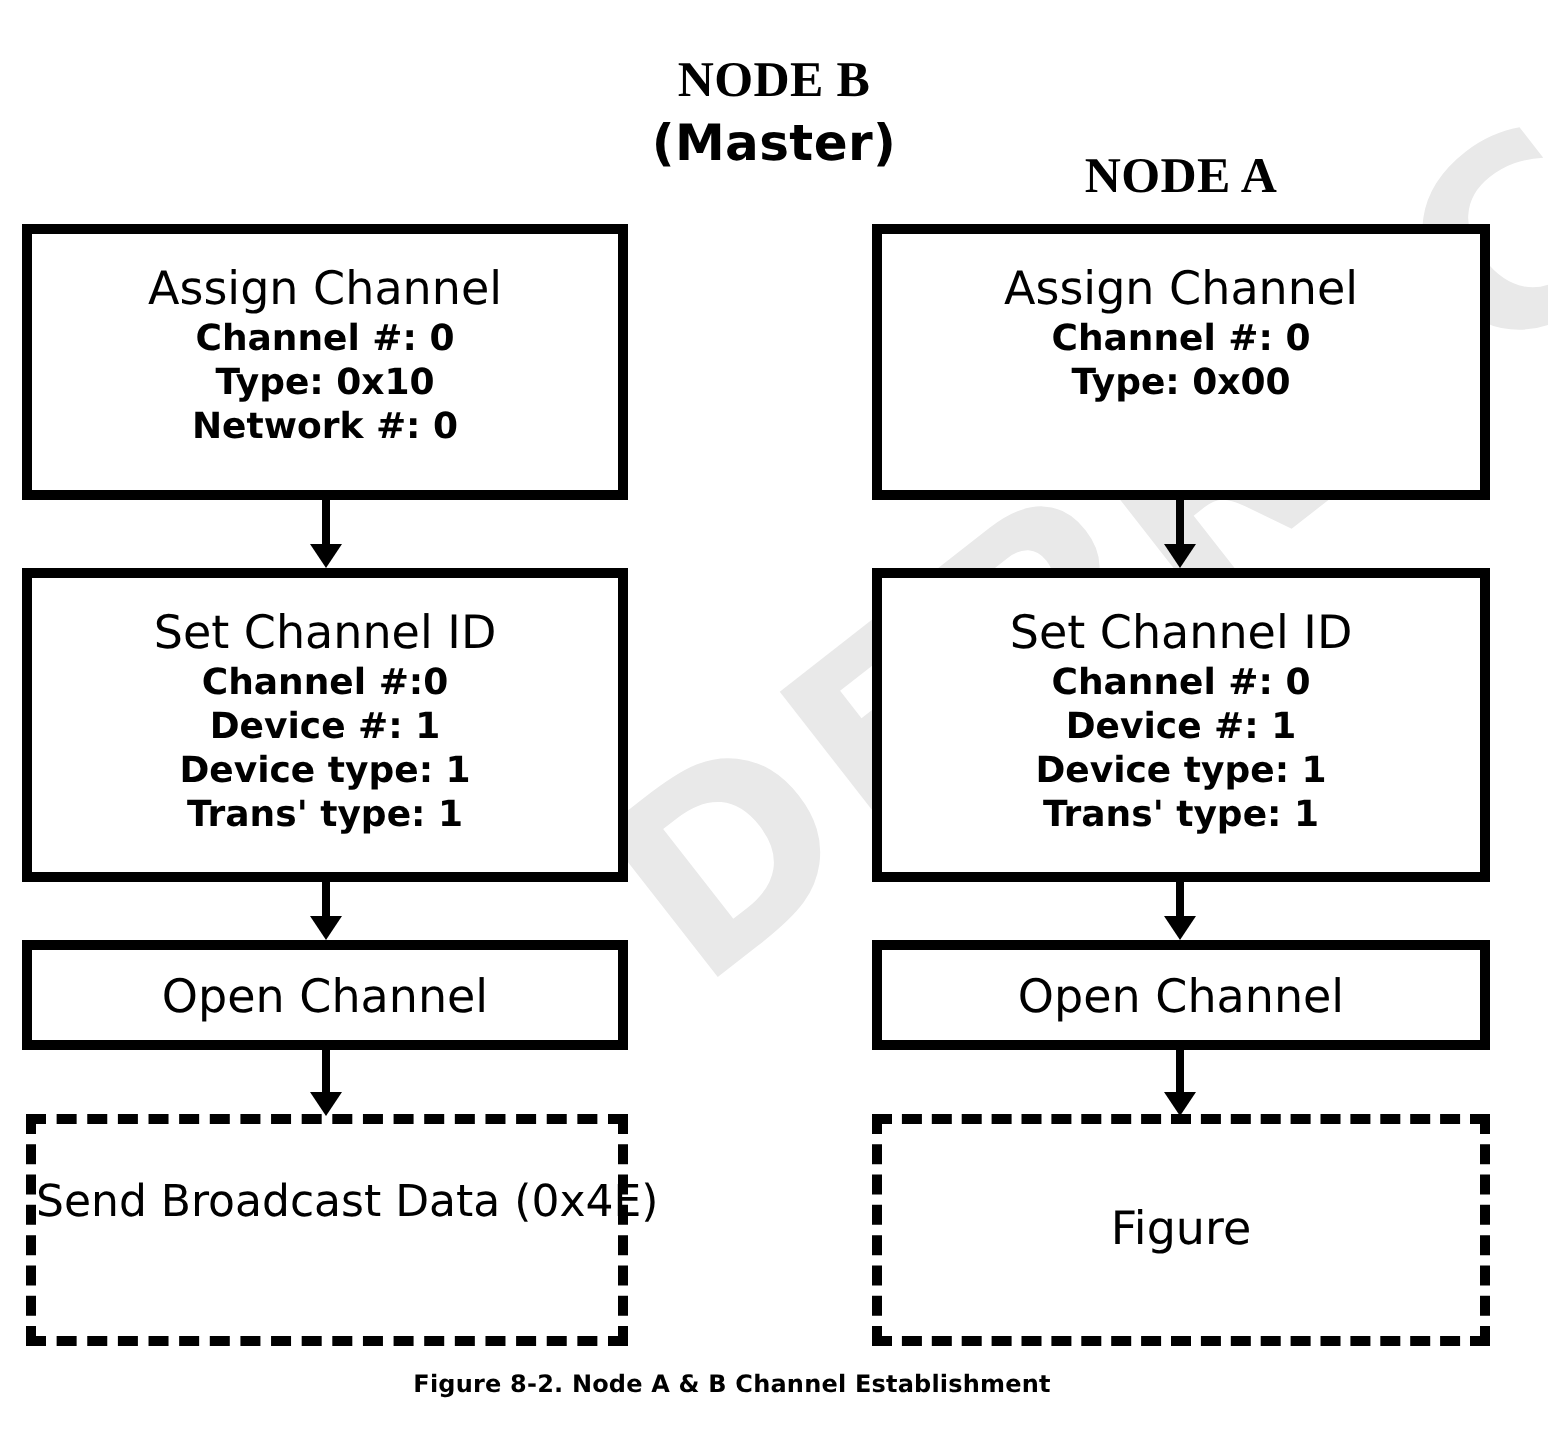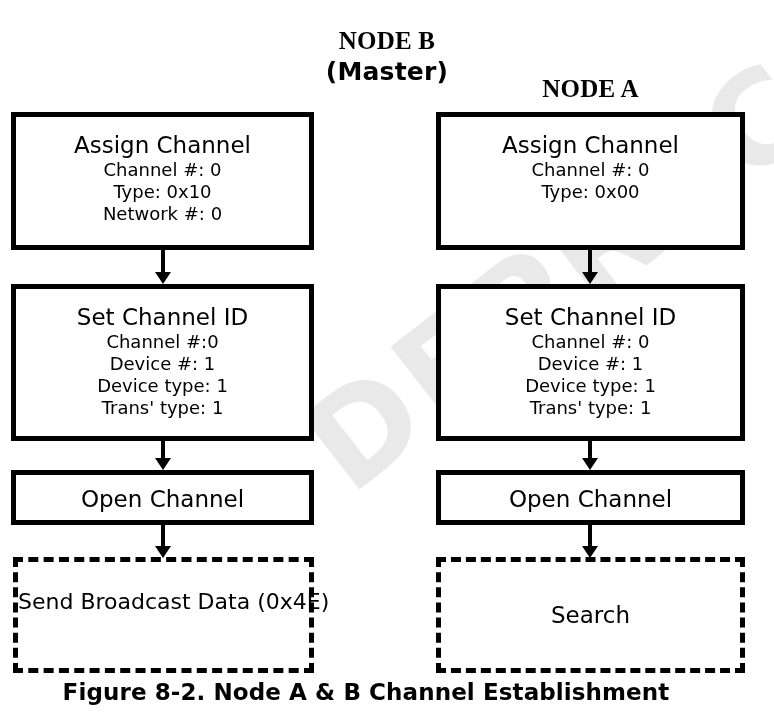--- a/index.html
+++ b/index.html
@@ -79,20 +79,21 @@
     font-size: 23px;
     line-height: 28px;
     font-family: "DejaVu Sans", sans-serif;
     white-space: nowrap;
   }
   .box-line {
     font-size: 18px;
     line-height: 22px;
     font-family: "DejaVu Sans", sans-serif;
     white-space: nowrap;
+    font-weight: bold;
   }
   .box-sub {
     font-size: 22px;
     line-height: 22px;
     font-family: "DejaVu Sans", sans-serif;
     white-space: nowrap;
   }
 
   
   .box-assign-l { left: 11px;  top: 112px; width: 303px; height: 138px; padding-top: 14px; }
@@ -143,21 +144,21 @@
 
   
   .caption {
     position: absolute;
     left: 0;
     top: 681px;
     width: 732px;
     text-align: center;
     font-family: "DejaVu Sans", sans-serif;
     font-weight: bold;
-    font-size: 23px;
+    font-size: 12px;
     line-height: 22px;
     letter-spacing: 0.1px;
     white-space: nowrap;
     z-index: 3;
   }
 </style>
 </head>
 <body>
 
 <div id="figure-root">
@@ -222,19 +223,19 @@
   <div class="arrow arr-r2"></div>
 
   <div class="node-box box-open-r">
     <div class="box-title">Open Channel</div>
   </div>
 
   <div class="arrow arr-r3"></div>
 
   <div class="node-box dashed box-dash-r">
     <div class="dash-search-wrap">
-      <div class="box-title">Search</div>
+      <div class="box-title">Figure</div>
     </div>
   </div>
 
   <div class="caption">Figure 8-2. Node A &amp; B Channel Establishment</div>
 
 </div>
 
 </body></html>

